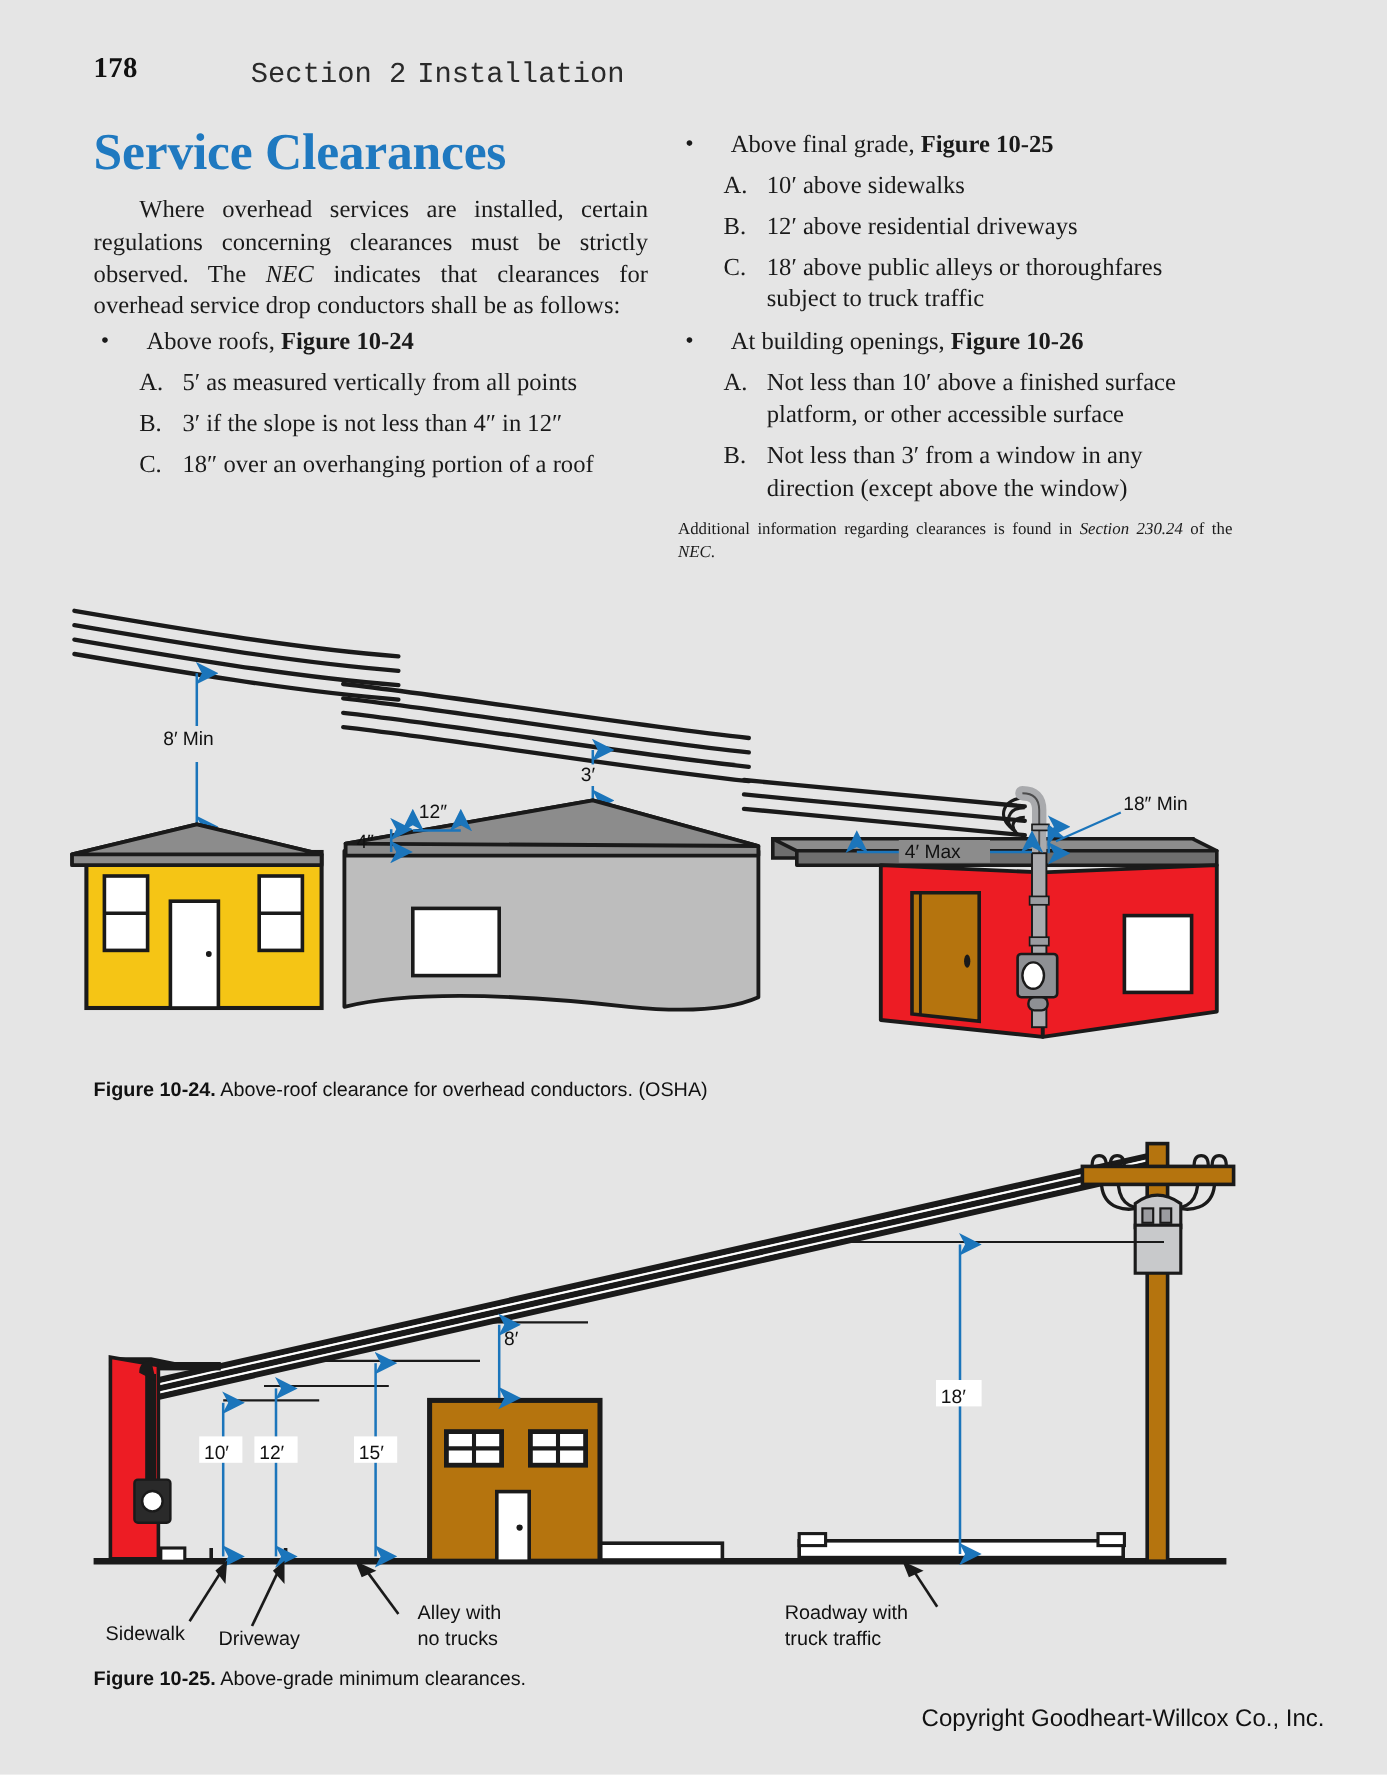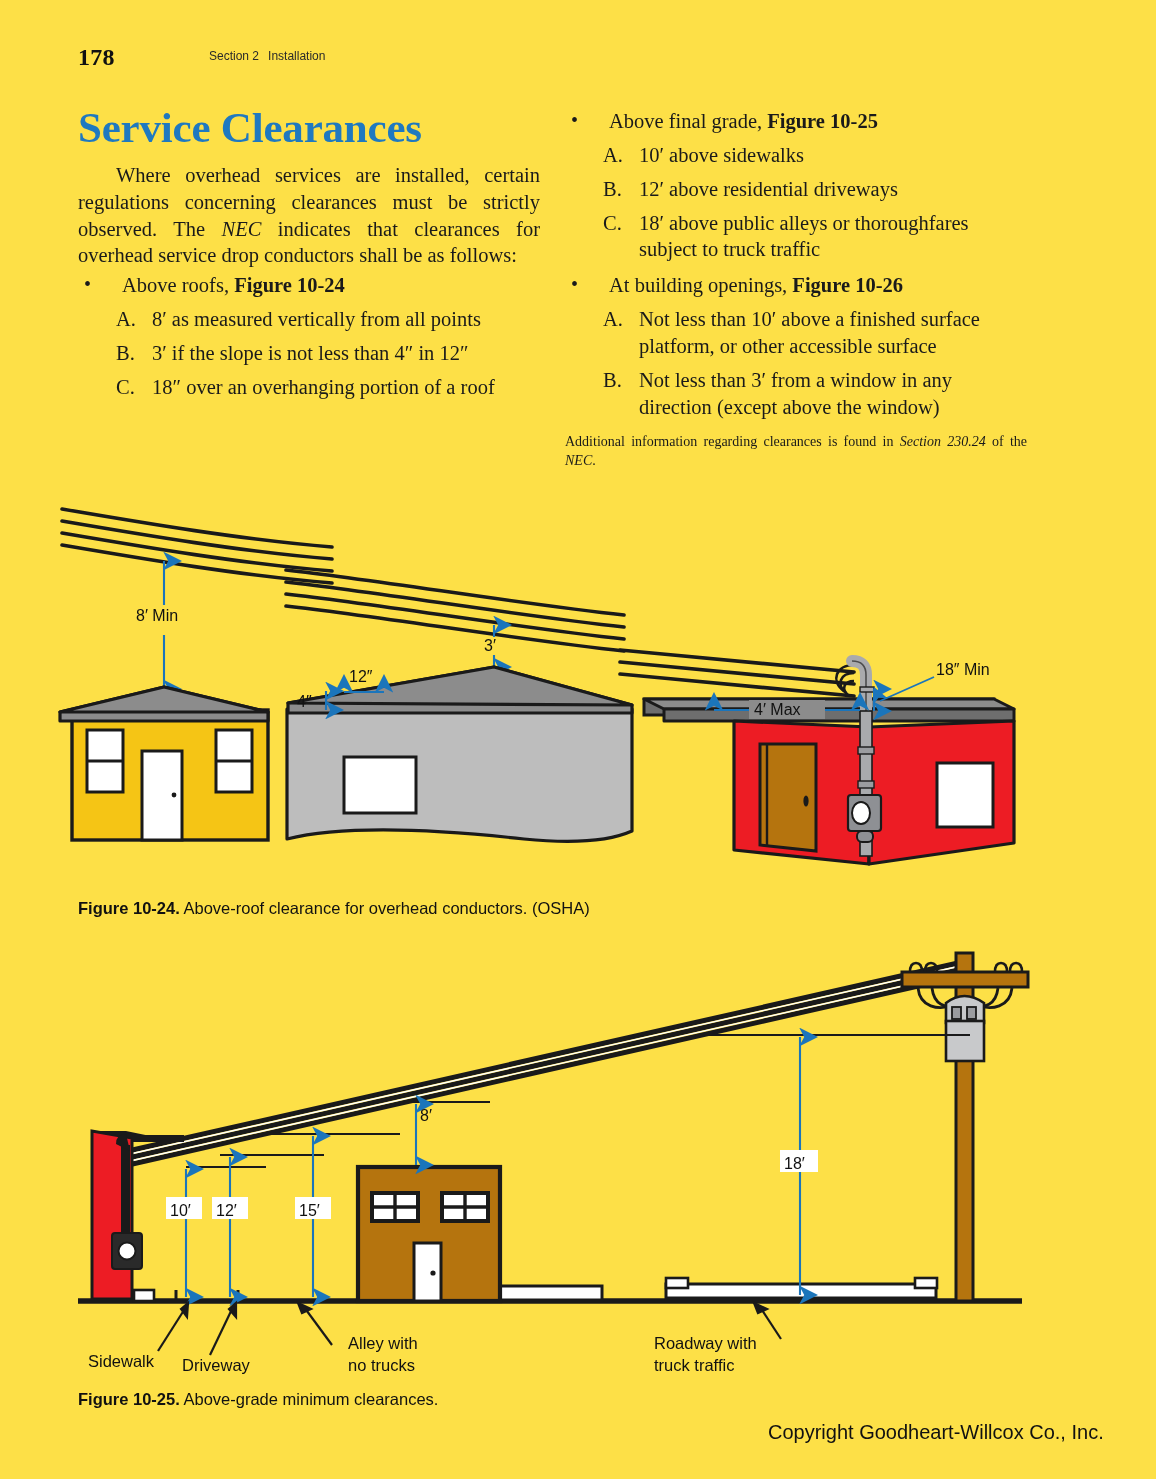--- a/index.html
+++ b/index.html
@@ -1,22 +1,22 @@
 <!DOCTYPE html>
 <html><head>
 <meta charset="utf-8">
 <style>
   html,body{margin:0;padding:0;background:#fff;}
   body{width:1156px;height:1479px;position:relative;font-family:"Liberation Serif",serif;color:#1a1a1a;}
-  .page{position:absolute;inset:0;width:1156px;height:1479px;overflow:hidden;background:#fde047;}
+  .page{position:absolute;inset:0;width:1156px;height:1479px;overflow:hidden;background:#e5e5e5;}
 
   
   .runhead{position:absolute;left:78px;top:44px;width:1000px;height:28px;}
   .folio{position:absolute;left:0;top:0;font-family:"Liberation Serif",serif;font-weight:bold;font-size:24px;letter-spacing:.3px;color:#111;}
-  .runtitle{position:absolute;left:131px;top:5px;font-family:Liberation Sans, sans-serif;font-size:12px;color:#2a2a2a;}
+  .runtitle{position:absolute;left:131px;top:5px;font-family:Liberation Mono, monospace;font-size:24px;color:#2a2a2a;}
   .runtitle .gap{display:inline-block;width:9px;}
 
   
   .col{position:absolute;top:105px;width:462px;}
   .col.left{left:78px;}
   .col.right{left:565px;}
 
   h1.headline{margin:0;font-family:"Liberation Serif",serif;font-weight:bold;font-size:43px;line-height:1.05;color:#1f79c0;letter-spacing:-0.2px;}
 
   p.body{margin:12px 0 0 0;font-size:20.5px;line-height:1.305;text-align:justify;text-justify:inter-word;hyphens:manual;}
@@ -51,21 +51,21 @@
   </div>
 
   <div class="col left">
     <h1 class="headline">Service Clearances</h1>
 
     <p class="body first"><span>Where overhead services are installed, certain regulations concerning clearances must be strictly observed. The </span><i class="it">NEC</i><span> indicates that clearances for overhead service drop conductors shall be as follows:</span></p>
 
     <div class="bullet">
       <span class="dot">•</span><span>Above roofs, </span><b class="fig">Figure 10-24</b>
     </div>
-    <div class="sub"><span class="lab">A.</span><span>8′ as measured vertically from all points</span></div>
+    <div class="sub"><span class="lab">A.</span><span>5′ as measured vertically from all points</span></div>
     <div class="sub"><span class="lab">B.</span><span>3′ if the slope is not less than 4″ in 12″</span></div>
     <div class="sub"><span class="lab">C.</span><span>18″ over an overhanging portion of a roof</span></div>
   </div>
 
   <div class="col right">
     <div class="bullet">
       <span class="dot">•</span><span>Above final grade, </span><b class="fig">Figure 10-25</b>
     </div>
     <div class="sub"><span class="lab">A.</span><span>10′ above sidewalks</span></div>
     <div class="sub"><span class="lab">B.</span><span>12′ above residential driveways</span></div>

